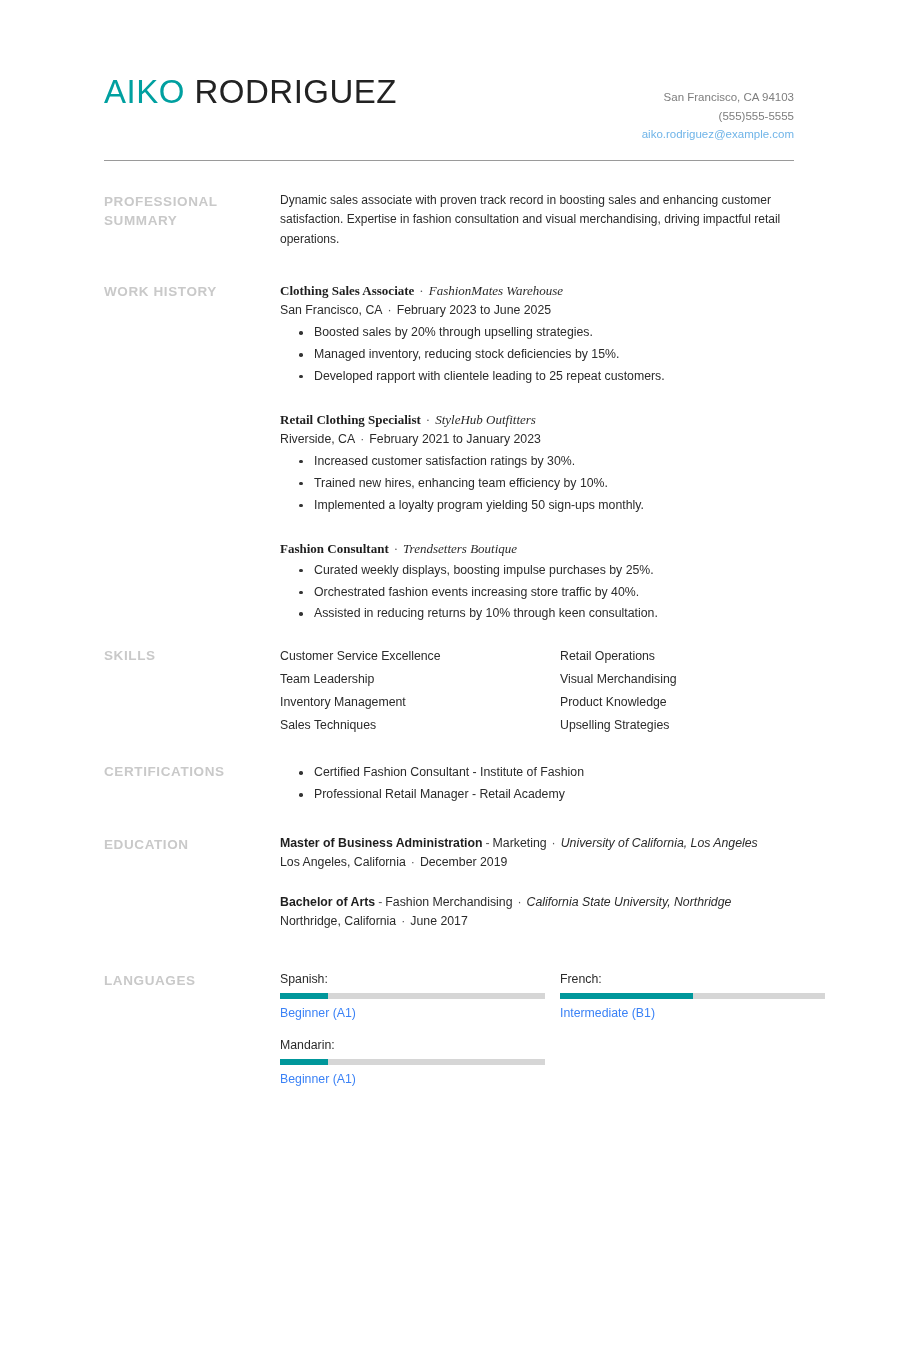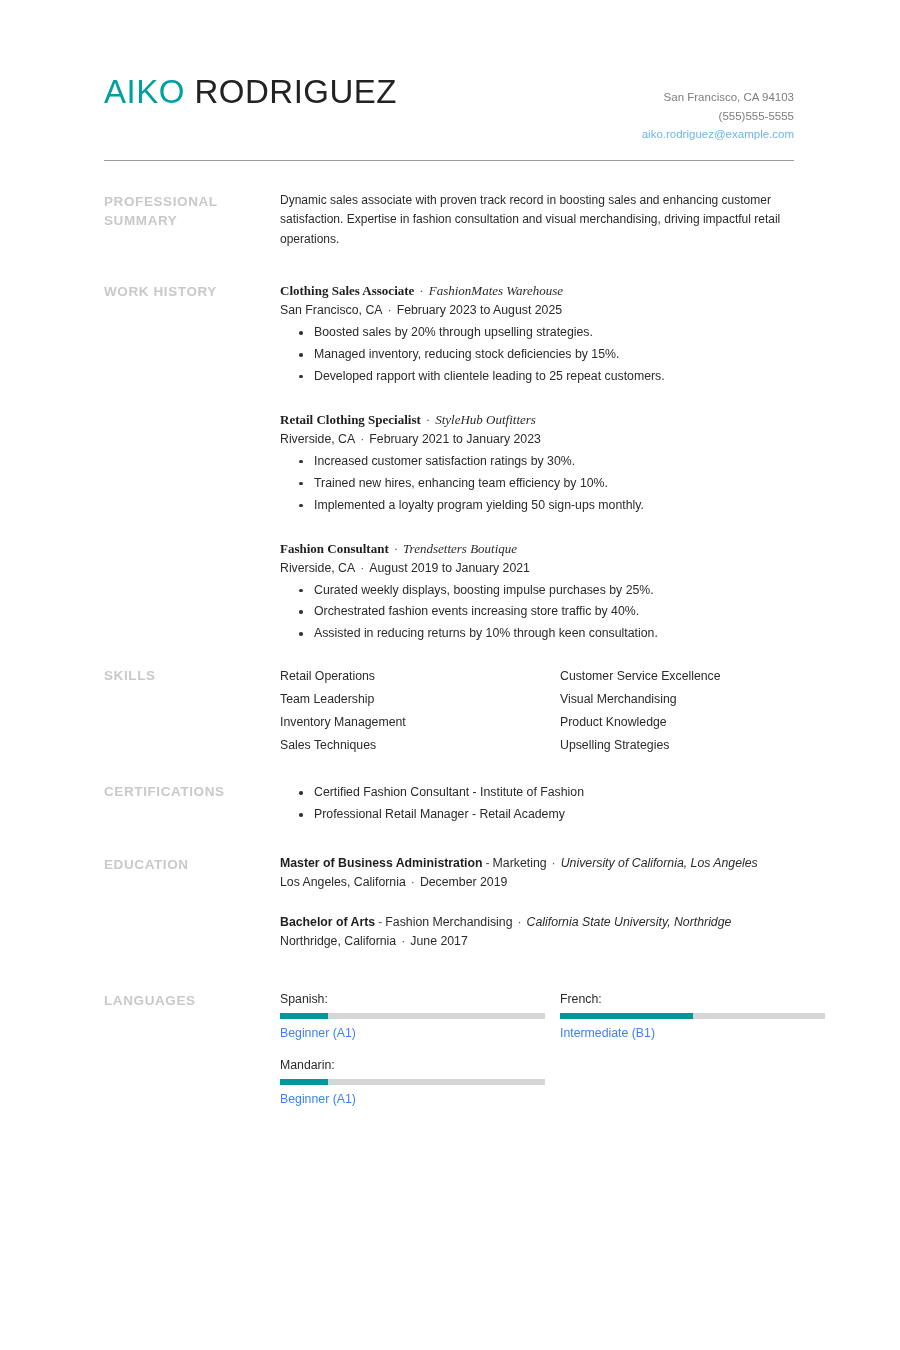--- a/index.html
+++ b/index.html
@@ -214,56 +214,55 @@
       </div>
     </div>
 
     <div class="gap-summary"></div>
 
     <div class="section">
       <div class="section-label">WORK HISTORY</div>
       <div class="section-body" id="work-list">
           <div class="job">
             <div class="job-line1"><span class="job-title">Clothing Sales Associate</span><span class="sep">·</span><span class="job-company">FashionMates Warehouse</span></div>
-            <div class="job-line2"><span>San Francisco, CA</span><span class="sep">·</span><span>February 2023 to August 2025</span></div>
+            <div class="job-line2"><span>San Francisco, CA</span><span class="sep">·</span><span>February 2023 to June 2025</span></div>
             <ul class="bullets">
               <li>Boosted sales by 20% through upselling strategies.</li>
               <li>Managed inventory, reducing stock deficiencies by 15%.</li>
               <li>Developed rapport with clientele leading to 25 repeat customers.</li>
             </ul>
           </div>
           <div class="job">
             <div class="job-line1"><span class="job-title">Retail Clothing Specialist</span><span class="sep">·</span><span class="job-company">StyleHub Outfitters</span></div>
             <div class="job-line2"><span>Riverside, CA</span><span class="sep">·</span><span>February 2021 to January 2023</span></div>
             <ul class="bullets">
               <li>Increased customer satisfaction ratings by 30%.</li>
               <li>Trained new hires, enhancing team efficiency by 10%.</li>
               <li>Implemented a loyalty program yielding 50 sign-ups monthly.</li>
             </ul>
           </div>
           <div class="job">
             <div class="job-line1"><span class="job-title">Fashion Consultant</span><span class="sep">·</span><span class="job-company">Trendsetters Boutique</span></div>
-            <div class="job-line2"><span>Riverside, CA</span><span class="sep">·</span><span>August 2019 to January 2021</span></div>
             <ul class="bullets">
               <li>Curated weekly displays, boosting impulse purchases by 25%.</li>
               <li>Orchestrated fashion events increasing store traffic by 40%.</li>
               <li>Assisted in reducing returns by 10% through keen consultation.</li>
             </ul>
           </div>
         </div>
     </div>
 
     <div class="gap-work"></div>
 
     <div class="section">
       <div class="section-label">SKILLS</div>
       <div class="section-body">
         <div class="skills-grid" id="skills-grid">
+            <div class="skill">Customer Service Excellence</div>
             <div class="skill">Retail Operations</div>
-            <div class="skill">Customer Service Excellence</div>
             <div class="skill">Team Leadership</div>
             <div class="skill">Visual Merchandising</div>
             <div class="skill">Inventory Management</div>
             <div class="skill">Product Knowledge</div>
             <div class="skill">Sales Techniques</div>
             <div class="skill">Upselling Strategies</div>
           </div>
       </div>
     </div>
 

